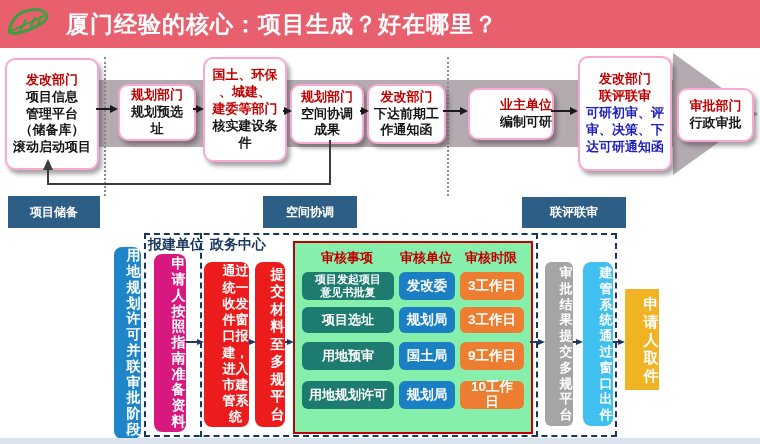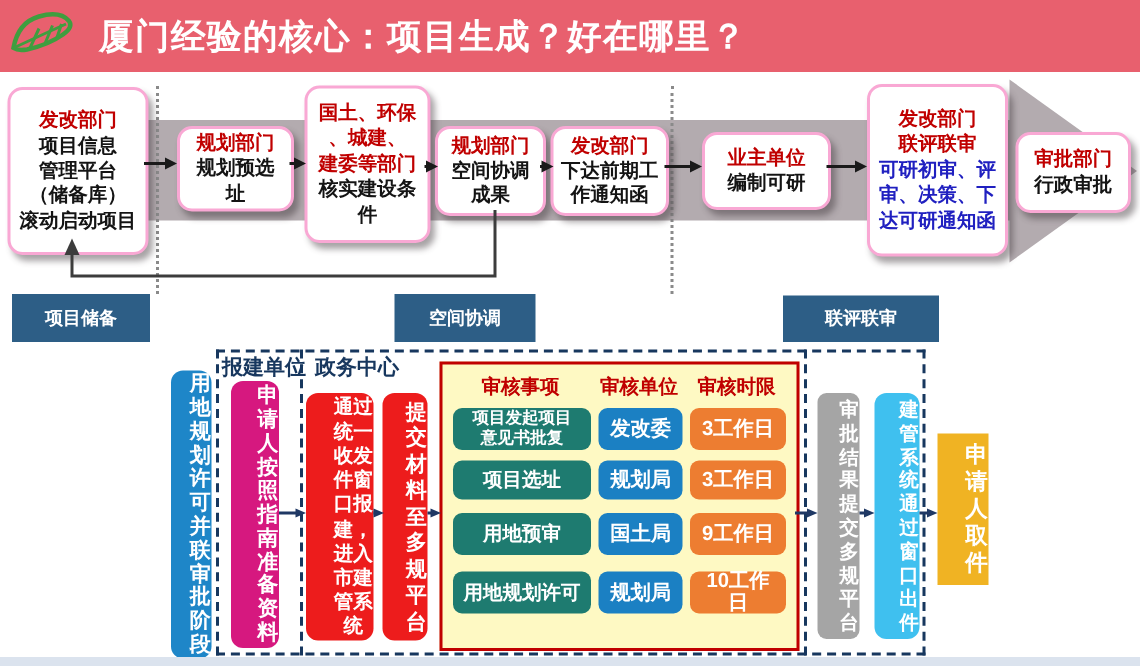--- a/index.html
+++ b/index.html
@@ -22,21 +22,21 @@
         box-shadow:3px 4px 4px rgba(60,50,55,.45);display:flex;flex-direction:column;
         justify-content:center;text-align:center;font-weight:bold;font-size:13px;line-height:1.3;}
   .fbox .dept{color:#c00000;white-space:pre-line;}
   .fbox .fbody{color:#141414;white-space:pre-line;}
   .fbox .fbody.blue{color:#2020c0;}
   .b1{left:5px;  top:58px; width:90px; height:108px;}
   .b2{left:118px;top:84px; width:74px; height:53px;}
   .b3{left:203px;top:57px; width:80px; height:101px;}
   .b4{left:290px;top:84px; width:70px; height:56px;}
   .b5{left:367px;top:84px; width:75px; height:56px;}
-  .b6{left:468px;top:88px; width:82px; height:48px;}
+  .b6{left:468px;top:88px; width:82px; height:48px;text-align:right;}
   .b7{left:578px;top:56px; width:90px; height:111px;}
   .b8{left:677px;top:88px; width:73px; height:50px;}
   
   .harrow{position:absolute;height:0;border-top:2px solid #1a1a1a;}
   .harrow::after{content:"";position:absolute;right:-7px;top:-5px;width:0;height:0;
                  border-left:8px solid #1a1a1a;border-top:4px solid transparent;border-bottom:4px solid transparent;}
   .a1{left:96px; top:108px;width:15px;}
   .a2{left:193px;top:108px;width:4px;}
   .a3{left:283px;top:110px;width:2px;}
   .a4{left:360px;top:110px;width:2px;}
@@ -67,21 +67,21 @@
   .redA span{width:27px;}
   .redB   {left:255px;top:262px;width:30px;height:165px;background:#ed1c1c;border-radius:8px;font-size:14px;line-height:17.5px;}
   .redB span{width:15px;}
   .grayB  {left:545px;top:262px;width:28px;height:164px;background:#a5a5a5;border-radius:6px;font-size:13px;line-height:15.8px;}
   .grayB span{width:14px;}
   .skyB   {left:583px;top:262px;width:30px;height:164px;background:#3fc0ef;border-radius:8px;font-size:13px;line-height:15.8px;}
   .skyB span{width:14px;}
   .pickup {left:625px;top:289px;width:34px;height:101px;background:#f0b323;font-size:15px;line-height:18px;}
   .pickup span{width:16px;}
   
-  .panel{position:absolute;left:293px;top:241px;width:236px;height:189px;background:#fef9c3;
+  .panel{position:absolute;left:293px;top:241px;width:236px;height:189px;background:#86efac;
          border:2px solid #c00000;}
   .ph{position:absolute;color:#c00000;font-weight:bold;font-size:13px;text-align:center;top:6px;}
   .ph-item{left:5px;width:94px;} .ph-unit{left:102px;width:58px;} .ph-time{left:163px;width:66px;}
   .cell{position:absolute;display:flex;align-items:center;justify-content:center;text-align:center;
         color:#fff;font-weight:bold;border-radius:6px;white-space:pre-line;}
   .c-item{left:7px;width:92px;background:#1e7b70;font-size:13px;}
   .c-unit{left:104px;width:56px;background:#1b80c3;font-size:13.5px;}
   .c-time{left:165px;width:64px;background:#ed7d31;font-size:13.5px;line-height:1.1;}
   .r1{top:29px;height:28px;} .r2{top:64px;height:26px;} .r3{top:99px;height:28px;} .r4{top:138px;height:28px;}
   .c-item.r1{font-size:11px;line-height:1.15;}

